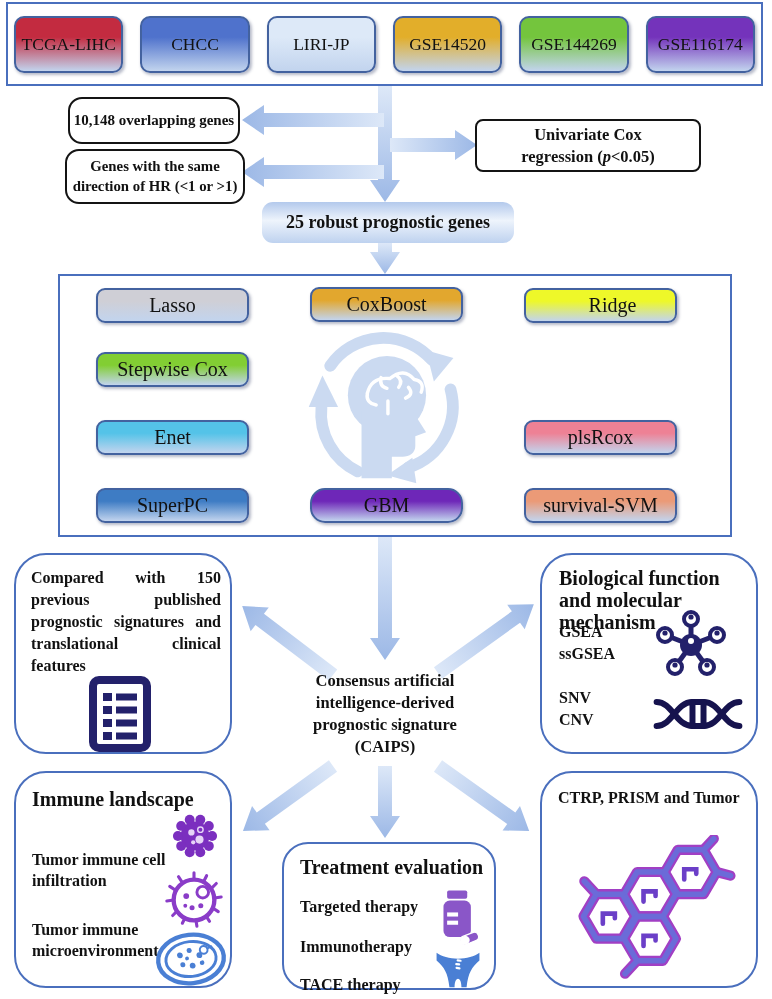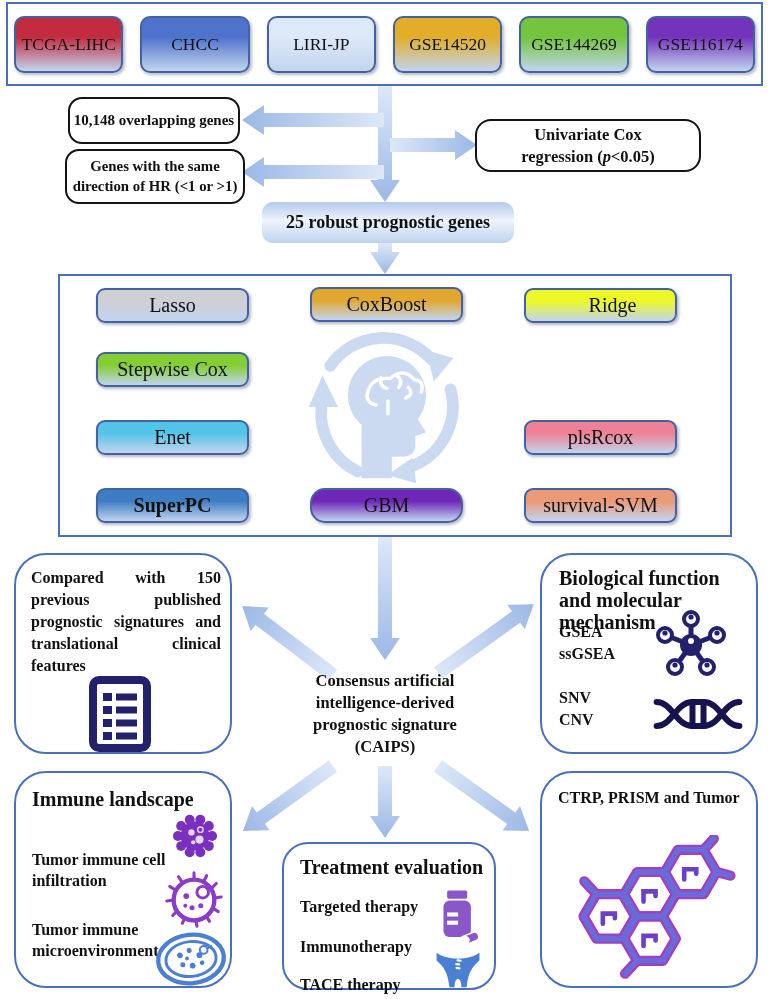--- a/index.html
+++ b/index.html
@@ -105,21 +105,21 @@
     <div class="gbox dataset-box" style="--c: #dde9f8;">LIRI-JP</div>
     <div class="gbox dataset-box" style="--c: #e2ae2a;">GSE14520</div>
     <div class="gbox dataset-box" style="--c: #74c53d;">GSE144269</div>
     <div class="gbox dataset-box" style="--c: #7433bb;">GSE116174</div>
   </div>
 
   <div class="abs flowbox" style="left:68px;top:97px;width:172px;height:47px;">10,148 overlapping genes</div>
 
   <div class="abs flowbox" style="left:65px;top:149px;width:180px;height:55px;font-size:14.8px;padding:0 2px;">Genes with the same direction of HR (&lt;1 or &gt;1)</div>
 
-  <div class="abs flowbox" style="left:475px;top:119px;width:226px;height:53px;font-size:16.5px;border-radius:16px;">
+  <div class="abs flowbox" style="left:475px;top:119px;width:226px;height:53px;font-size:16.5px;border-radius:8px;">
     <div>Univariate Cox</div>
     <div><span>regression (</span><i>p</i><span>&lt;0.05)</span></div>
   </div>
 
   <div class="abs robust-band" style="left:262px;top:202px;width:252px;height:41px;">25 robust prognostic genes</div>
 
   <div class="abs frame" style="left:58px;top:274px;width:674px;height:263px;"></div>
 
   <svg class="abs" style="left:297px;top:315px;" width="176" height="176" viewBox="0 0 180 180">
     <g stroke="#cbdaf1" stroke-width="12" fill="none" stroke-linecap="round">
@@ -140,21 +140,21 @@
       <path d="M86,64 q-2,9 6,11"></path>
       <path d="M102,62 q7,5 2,12"></path>
       <path d="M114,74 q6,7 -3,11"></path>
       <path d="M93,88 v13"></path>
     </g>
   </svg>
 
   <div class="abs gbox method-box" style="left: 96px; top: 288px; --c: #cfcfd6;">Lasso</div>
   <div class="abs gbox method-box" style="left: 96px; top: 352px; --c: #82ce33;">Stepwise Cox</div>
   <div class="abs gbox method-box" style="left: 96px; top: 420px; --c: #54c3e8;">Enet</div>
-  <div class="abs gbox method-box" style="left: 96px; top: 488px; font-weight: bold; --c: #3e7cc4;">SuperPC</div>
+  <div class="abs gbox method-box" style="left: 96px; top: 488px; --c: #3e7cc4;">SuperPC</div>
 
   <div class="abs gbox method-box" style="left: 310px; top: 287px; --c: #e2a72e;">CoxBoost</div>
   <div class="abs gbox method-box" style="left: 310px; top: 488px; border-radius: 15px; --c: #6e27b8;">GBM</div>
 
   <div class="abs gbox method-box" style="left: 524px; top: 288px; padding-left: 24px; --c: #eef829;">Ridge</div>
   <div class="abs gbox method-box" style="left: 524px; top: 420px; --c: #ee8195;">plsRcox</div>
   <div class="abs gbox method-box" style="left: 524px; top: 488px; --c: #eb9a77;">survival-SVM</div>
 
   <div class="abs caips" style="left:283px;top:670px;width:204px;">
     <div>Consensus artificial</div>

